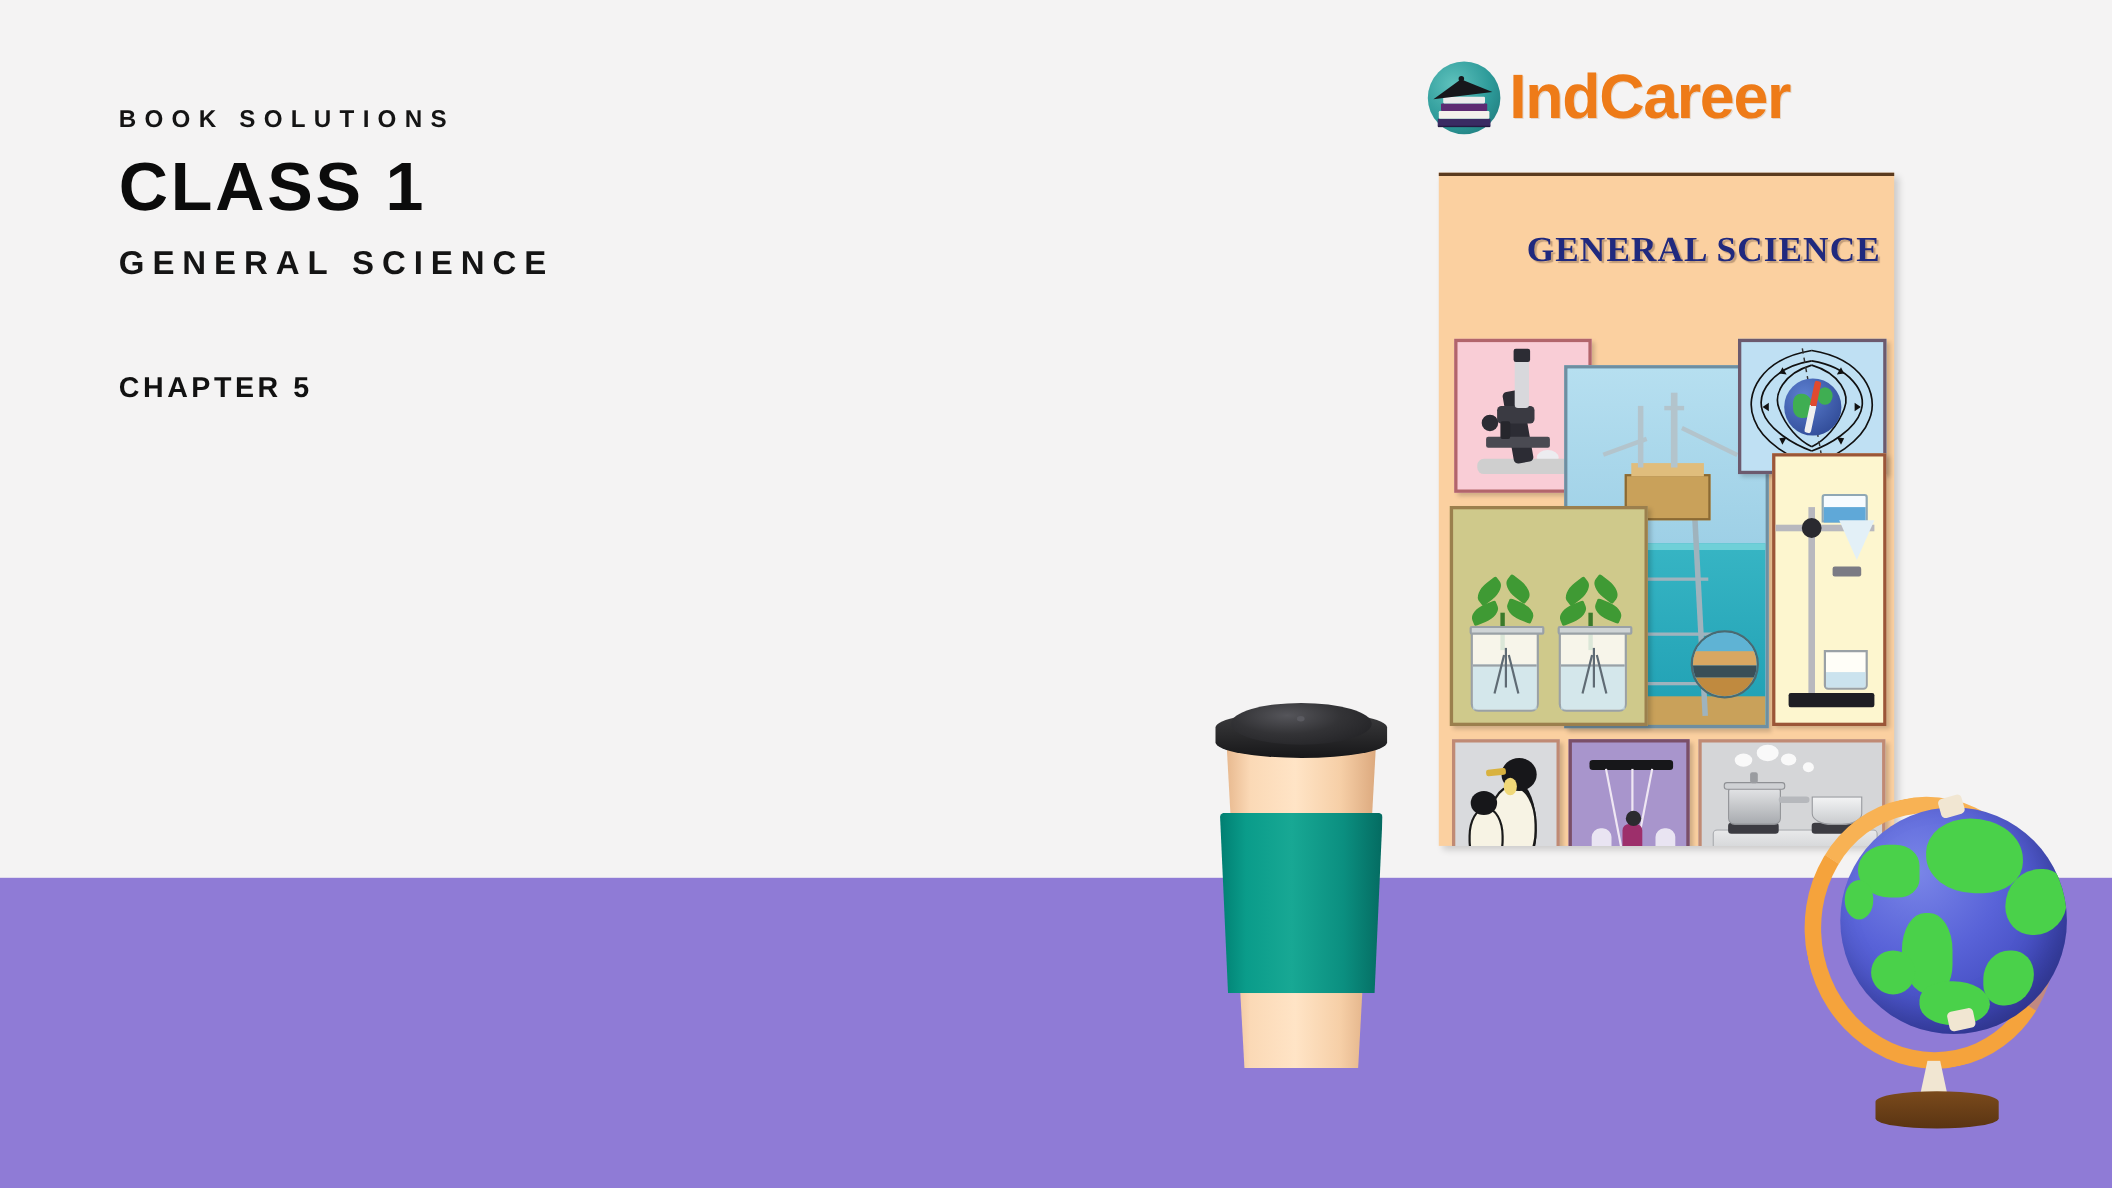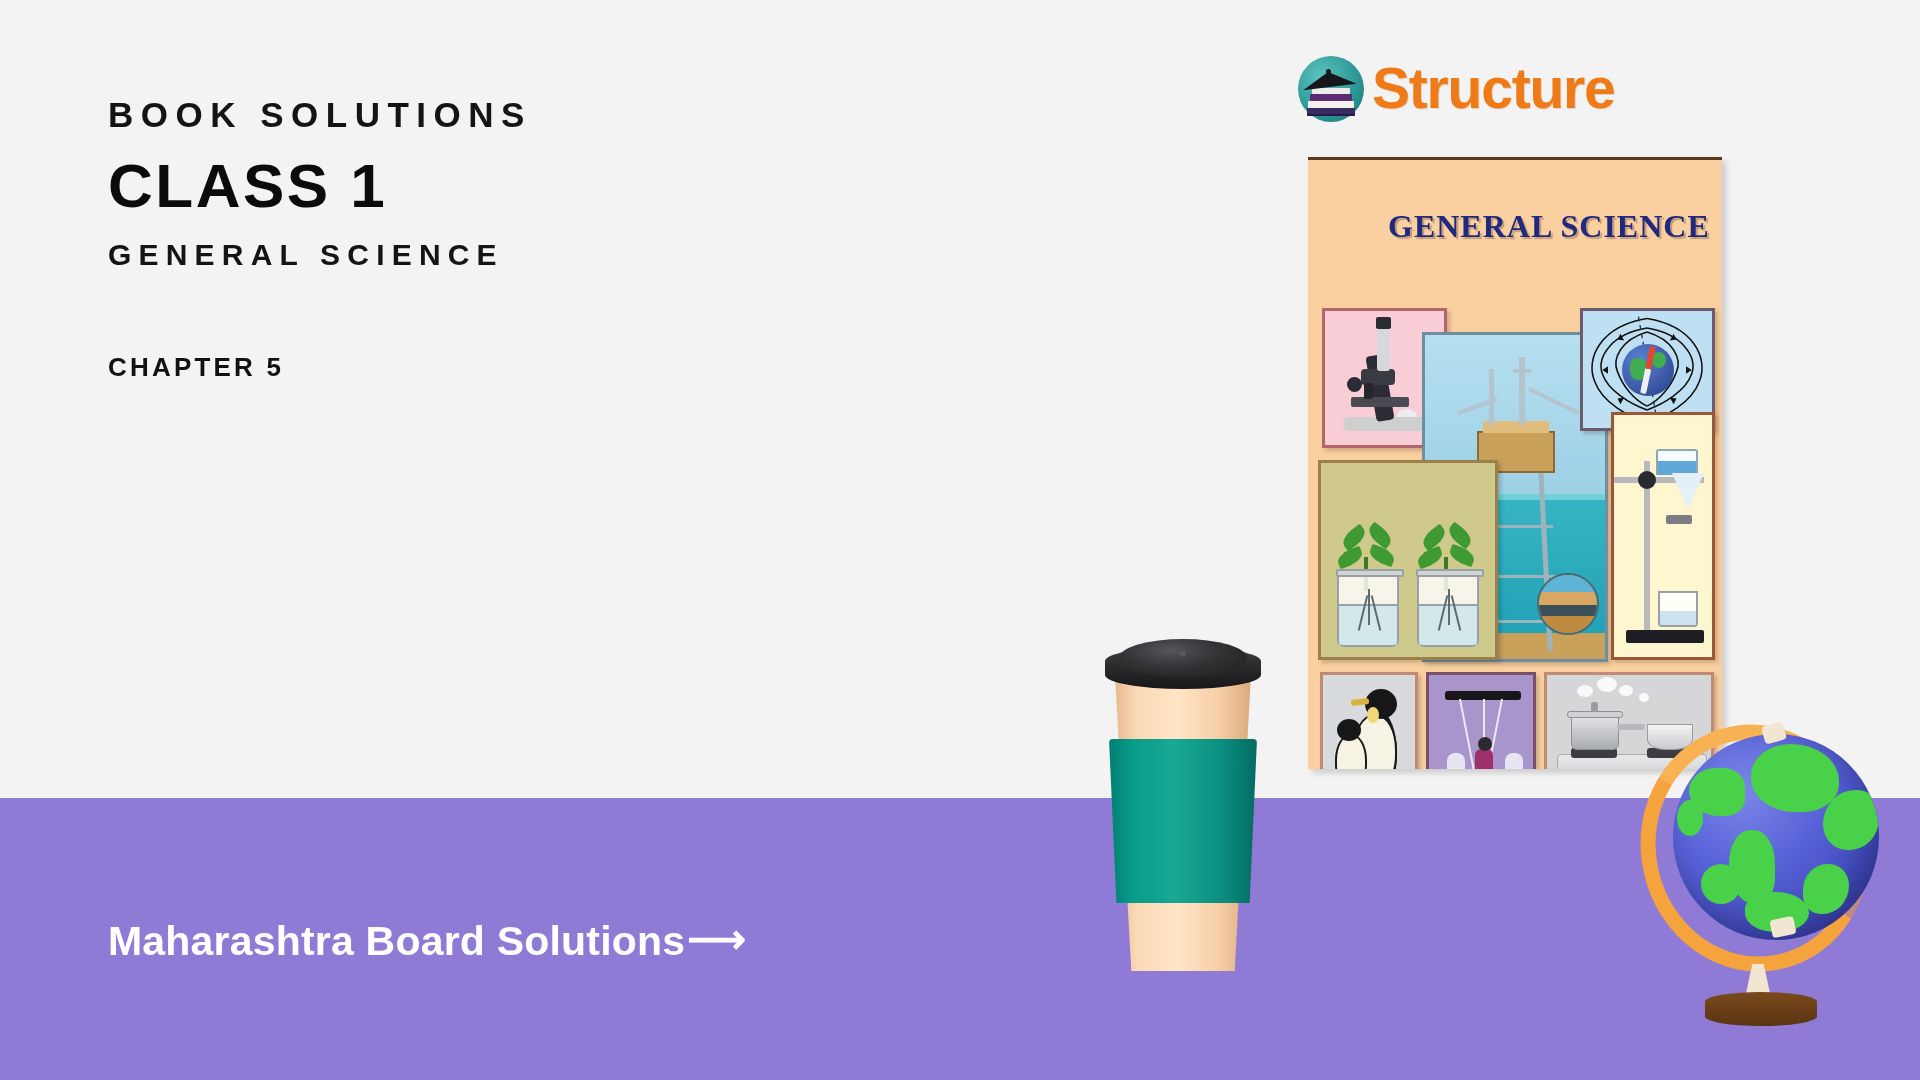--- a/index.html
+++ b/index.html
@@ -38,21 +38,21 @@
 
   
   .text-block {
     position: absolute;
     left: 108px;
     top: 96px;
     width: 920px;
   }
 
   .eyebrow {
-    font-size: 35px;
+    font-size: 22px;
     font-weight: 700;
     letter-spacing: 7.5px;
     color: #141414;
     line-height: 1.1;
     white-space: nowrap;
   }
 
   .class-line {
     font-size: 62px;
     font-weight: 800;
@@ -434,38 +434,34 @@
 
   <div class="purple-band"></div>
 
   <div class="text-block">
     <div class="eyebrow">BOOK SOLUTIONS</div>
     <div class="class-line">CLASS 1</div>
     <div class="subject-line">GENERAL SCIENCE</div>
     <div class="chapter-eyebrow">CHAPTER 5</div>
   </div>
 
-  <div class="cta">
-    <span>Maharashtra Board Solutions</span>
-    <span class="cta-arrow">⟶</span>
-  </div>
 
   <div class="logo">
     <div class="logo-mark">
       <div class="logo-circle"></div>
       <div class="logo-books">
         <div class="lb lb1"></div>
         <div class="lb lb2"></div>
         <div class="lb lb3"></div>
         <div class="lb lb4"></div>
       </div>
       <div class="logo-cap"></div>
       <div class="logo-cap-btn"></div>
     </div>
-    <div class="logo-text">Structure</div>
+    <div class="logo-text">IndCareer</div>
   </div>
 
   <div class="book">
     <div class="book-title">GENERAL SCIENCE</div>
 
     <div class="cell c-micro">
       <div class="sh micro-mirror"></div>
       <div class="sh micro-base"></div>
       <div class="sh micro-arm"></div>
       <div class="sh micro-stage"></div>

